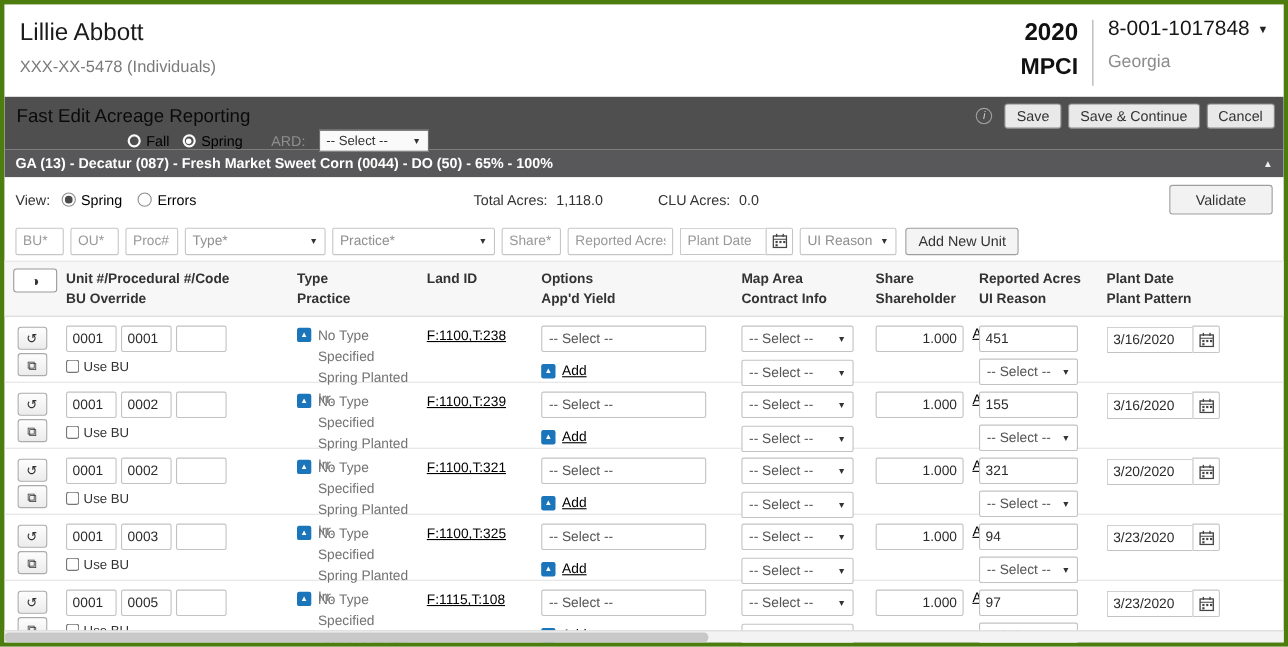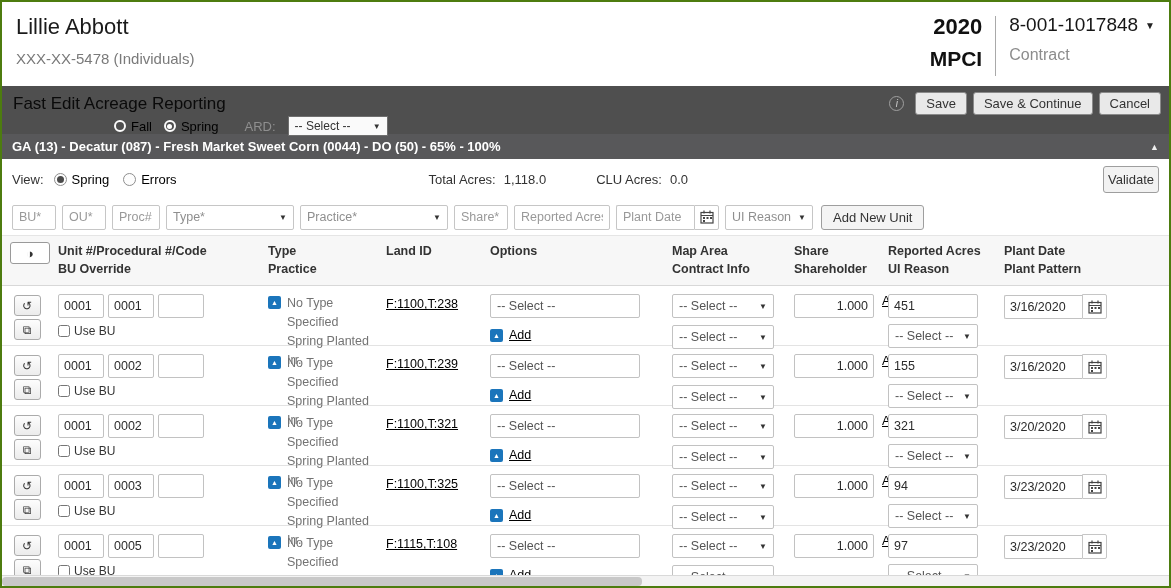--- a/index.html
+++ b/index.html
@@ -1,17 +1,17 @@
 <!DOCTYPE html>
 <html><head>
 <meta charset="utf-8">
 <style>
   * { box-sizing: border-box; margin: 0; padding: 0; }
   body { font-family: "Liberation Sans", sans-serif; background: #fff; }
-  .page { width: 1171px; height: 588px; border: 2px solid #4d7c0f; background: #fff; position: relative; overflow: hidden; }
+  .page { width: 1171px; height: 588px; border: 4px solid #4d7c0f; background: #fff; position: relative; overflow: hidden; }
 
   
   .top { height: 84px; padding: 12px 14px 0; display: flex; justify-content: space-between; }
   .name { font-size: 22px; color: #1b1b1b; }
   .taxid { font-size: 15px; color: #7a7a7a; margin-top: 10px; }
   .policy-area { display: flex; gap: 13px; }
   .yp { text-align: right; }
   .yp .year { font-size: 22px; font-weight: bold; color: #111; }
   .yp .plan { font-size: 21px; font-weight: bold; color: #111; margin-top: 7px; }
   .vdiv { width: 1px; background: #a9a9a9; height: 60px; margin-top: 2px; }
@@ -40,21 +40,21 @@
   .sec-collapse { margin-left: auto; font-size: 9px; cursor: pointer; color: #eee; }
 
   
   .view-row { height: 40px; display: flex; align-items: center; padding: 0 10px; font-size: 13px; color: #333; }
   .view-label { margin-right: 10px; }
   .radio-light { margin-right: 14px; }
   .radio-light .rd { width: 13px; height: 13px; border: 1px solid #8e8e8e; background: #fdfdfd; }
   .radio-light.checked .rd::after { content: ''; width: 7px; height: 7px; border-radius: 50%; background: #4a4a4a; }
   .totals { display: flex; align-items: center; gap: 8px; margin-left: 238px; }
   .totals .grp2 { margin-left: 42px; }
-  .validate-btn { margin-left: auto; background: #f2f2f2; border: 1px solid #9e9e9e; border-radius: 3px; font-size: 13px; color: #333; padding: 5px 4px; cursor: pointer; font-family: inherit; }
+  .validate-btn { margin-left: auto; background: #f2f2f2; border: 1px solid #9e9e9e; border-radius: 3px; font-size: 13px; color: #333; padding: 5px 23px; cursor: pointer; font-family: inherit; }
 
   
   .filter-row { height: 36px; display: flex; align-items: center; gap: 6px; padding: 0 10px; }
   .fin { height: 25px; border: 1px solid #c6c6c6; border-radius: 2px; padding: 0 6px; font-size: 12.5px; color: #444; font-family: inherit; }
   .fin::placeholder { color: #999; }
   .w-bu { width: 44px; } .w-ou { width: 44px; } .w-proc { width: 48px; }
   .w-share { width: 54px; } .w-rep { width: 96px; } .w-date { width: 78px; }
   .fselect { height: 25px; border: 1px solid #c6c6c6; border-radius: 2px; background: #fff; display: flex; align-items: center; justify-content: space-between; padding: 0 6px; color: #8f8f8f; font-size: 12.5px; cursor: pointer; }
   .w-type { width: 128px; } .w-prac { width: 148px; } .w-uir { width: 88px; }
   .dategrp { display: flex; align-items: center; }
@@ -111,21 +111,21 @@
       <div class="yp">
         <div class="year">2020</div>
         <div class="plan">MPCI</div>
       </div>
       <div class="vdiv"></div>
       <div>
         <div class="polnum">
           <span>8-001-1017848</span>
           <span class="dd">▼</span>
         </div>
-        <div class="state">Contract</div>
+        <div class="state">Georgia</div>
       </div>
     </div>
   </header>
 
   <div class="toolbar">
     <div class="tb1">
       <div class="tb-title">Fast Edit Acreage Reporting</div>
       <div class="tb-actions">
         <span class="info-ic">i</span>
         <button class="btn">Save</button>
@@ -222,20 +222,21 @@
     </div>
     <div class="hcell">
       <div>Type</div>
       <div>Practice</div>
     </div>
     <div class="hcell">
       <div>Land ID</div>
     </div>
     <div class="hcell">
       <div>Options</div>
+      <div>App'd Yield</div>
     </div>
     <div class="hcell">
       <div>Map Area</div>
       <div>Contract Info</div>
     </div>
     <div class="hcell">
       <div>Share</div>
       <div>Shareholder</div>
     </div>
     <div class="hcell">

